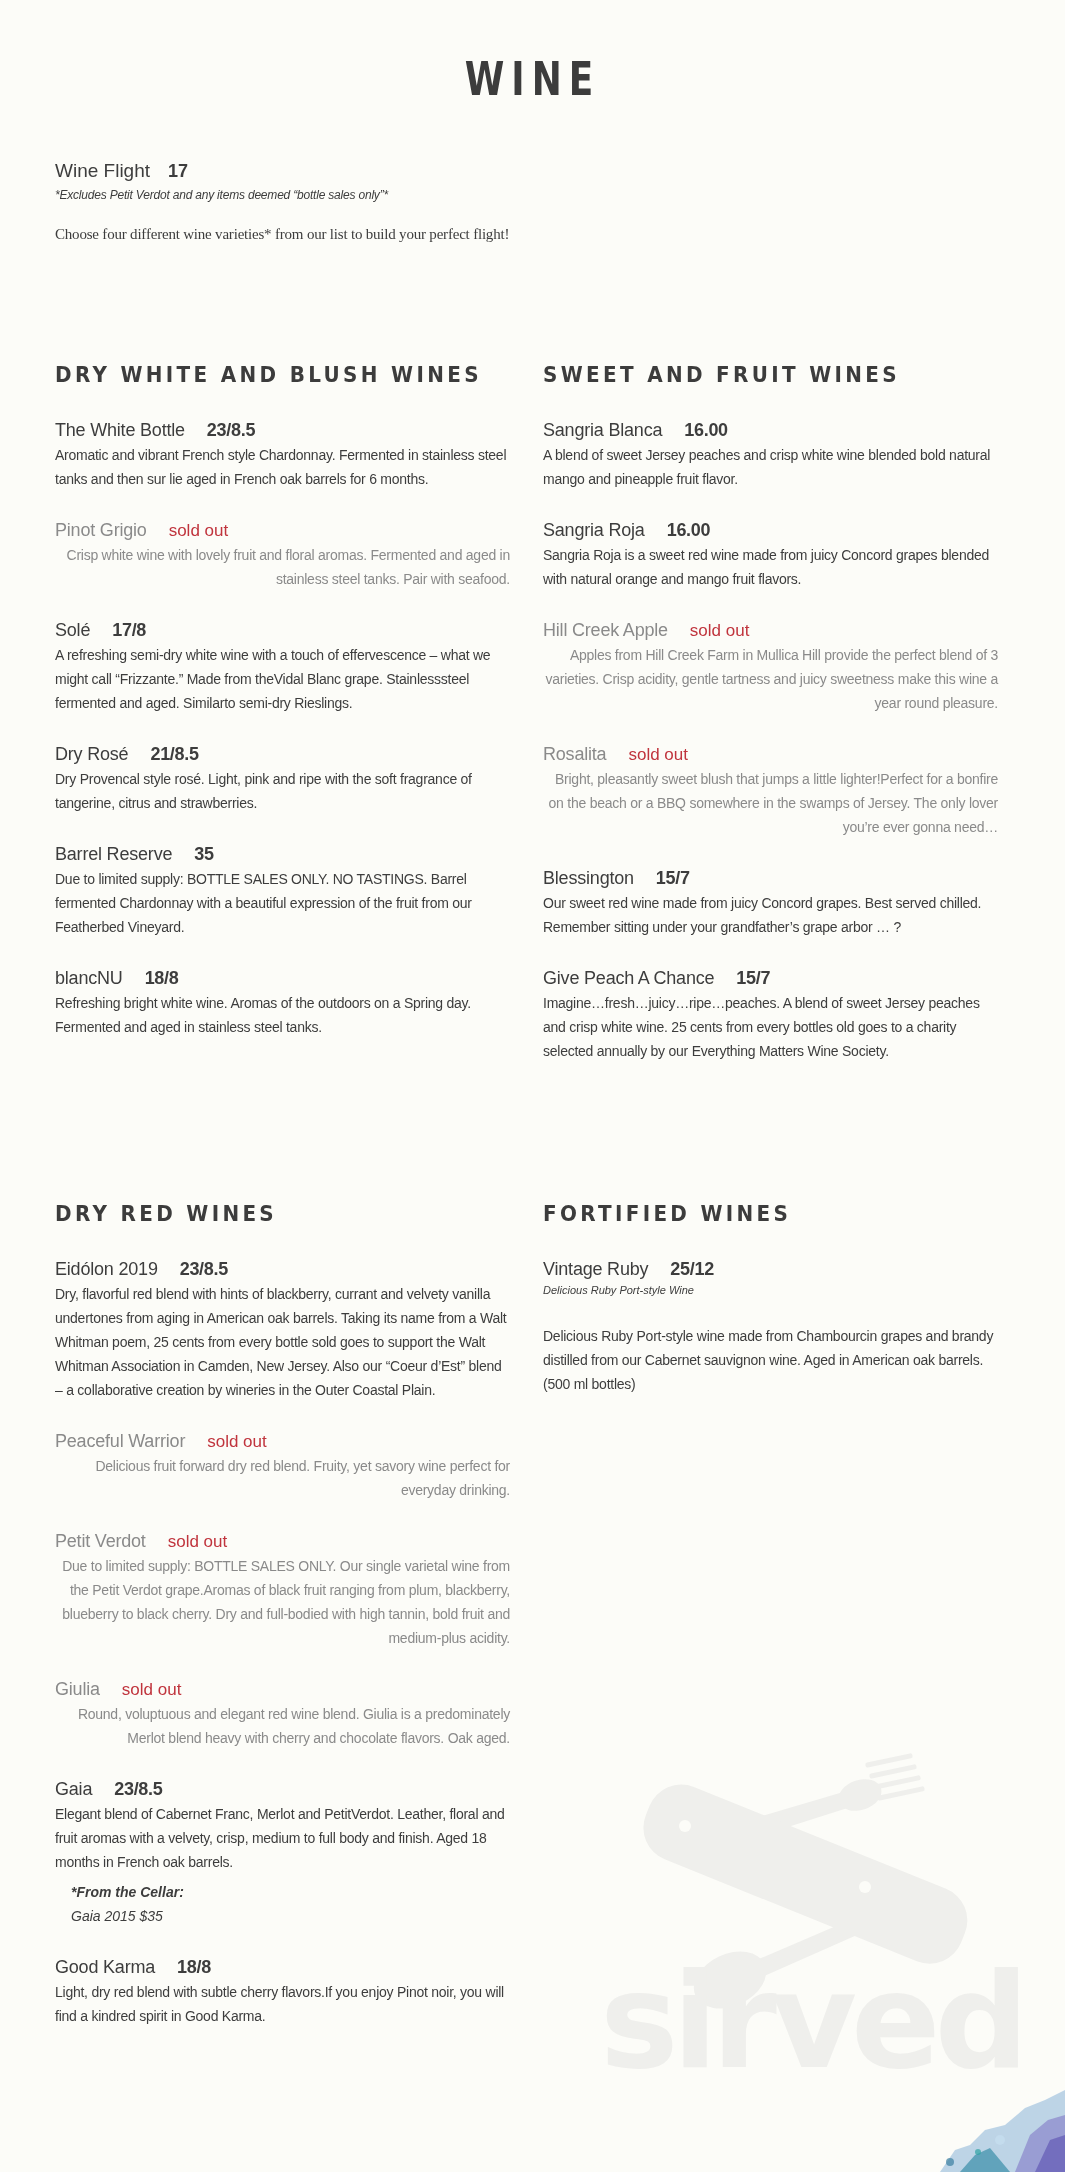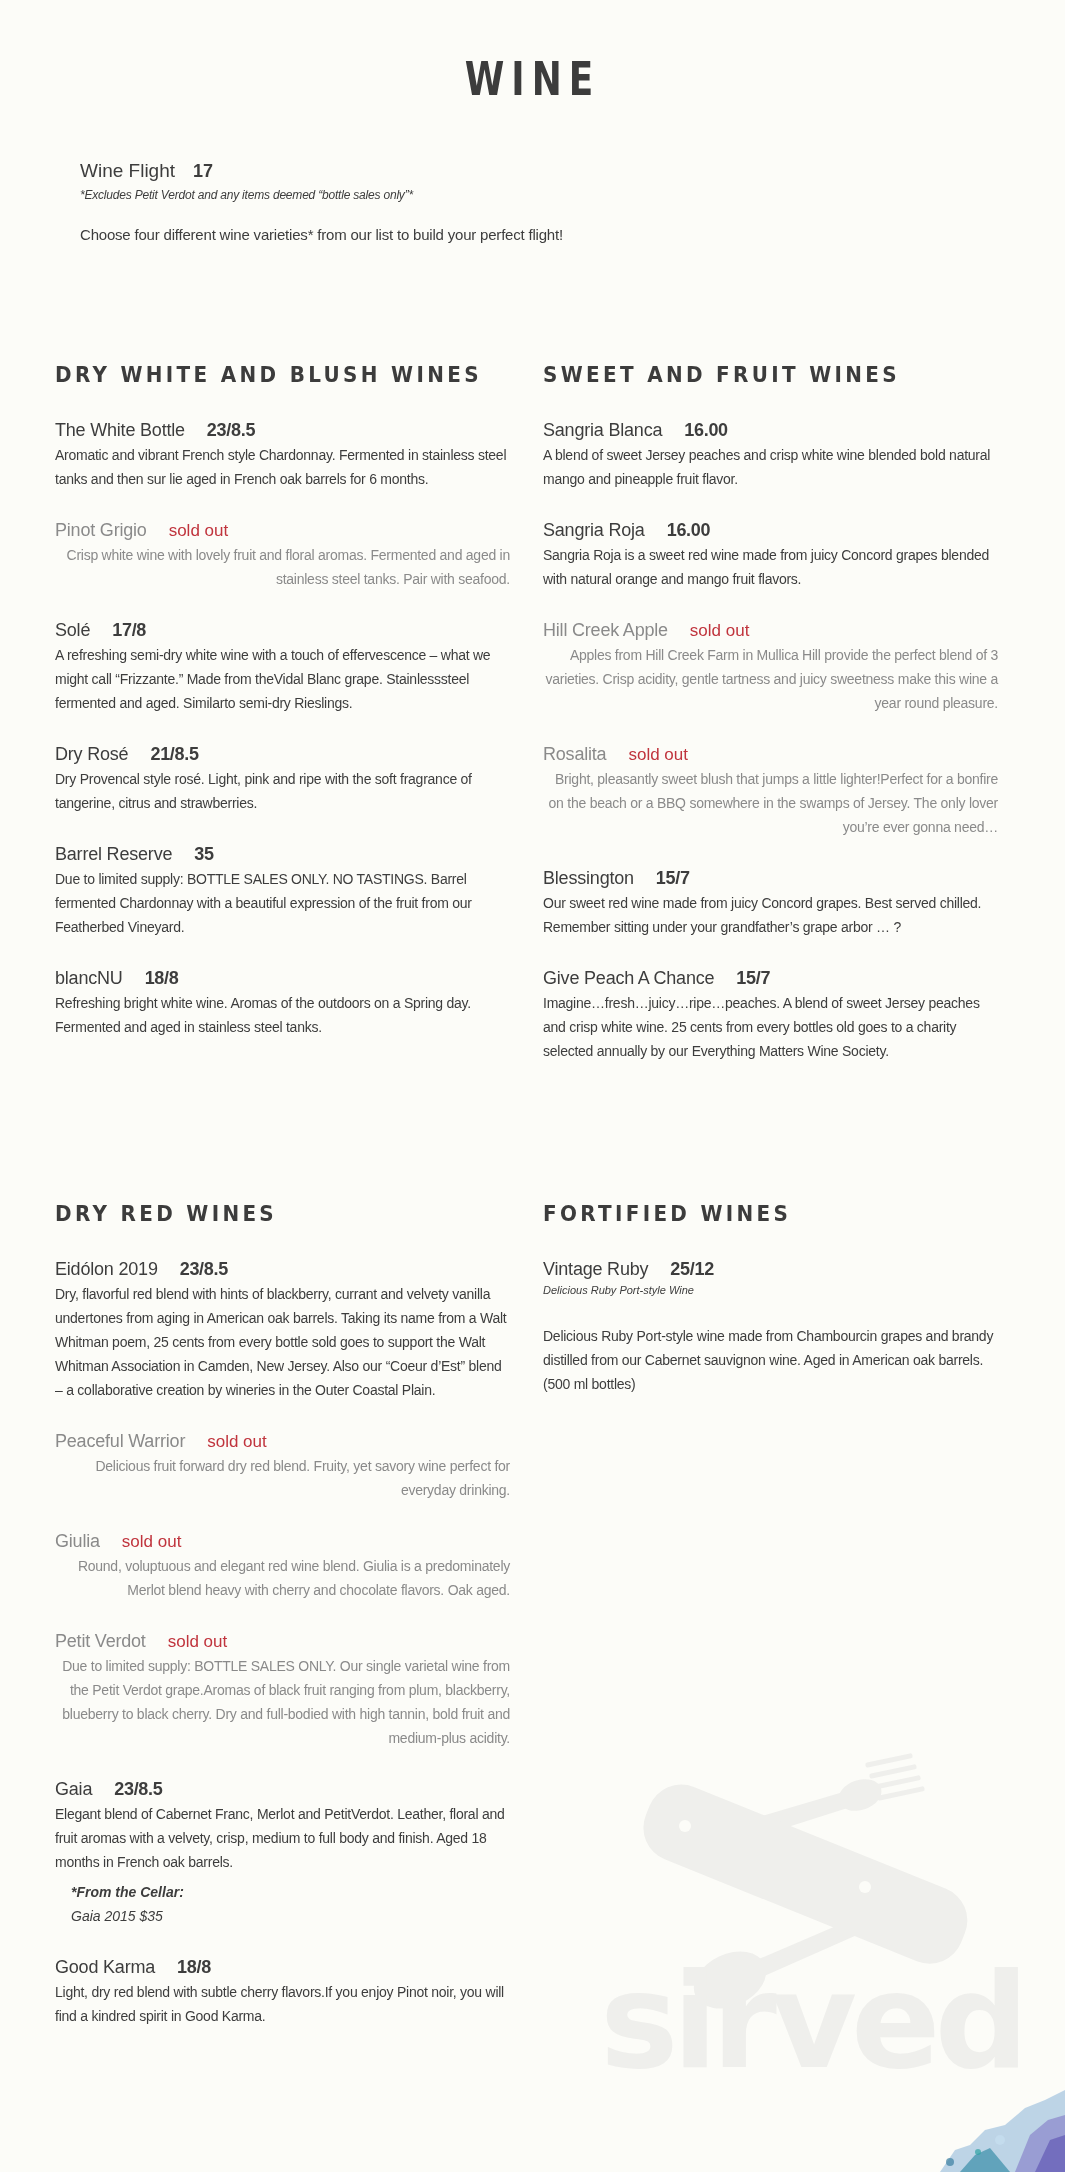--- a/index.html
+++ b/index.html
@@ -26,21 +26,20 @@
       letter-spacing: 9px;
       color: #3c3c3c;
       transform: scaleX(0.78);
       transform-origin: center;
     }
     .intro {
       position: absolute;
       left: 55px;
       top: 160px;
       width: 700px;
-      margin-left: 25px;
     }
     .intro .flight-line {
       font-size: 19px;
       color: #3d3d3d;
       height: 24px;
       white-space: nowrap;
     }
     .intro .flight-line .price {
       font-weight: bold;
       margin-left: 18px;
@@ -51,20 +50,21 @@
       font-size: 12px;
       color: #3d3d3d;
       margin-top: 4px;
       letter-spacing: -0.2px;
     }
     .intro .desc {
       font-size: 15px;
       color: #3d3d3d;
       margin-top: 24px;
       letter-spacing: -0.2px;
+      font-family: Liberation Serif, serif;
     }
 
     .section {
       position: absolute;
       width: 455px;
     }
     .section-title {
       font-family: "DejaVu Sans", sans-serif;
       font-weight: bold;
       font-size: 21px;
@@ -232,26 +232,26 @@
   <div class="items">
     <div class="item">
       <div class="item-head"><span class="name">Eidólon 2019</span><span class="price">23/8.5</span></div>
       <div class="item-desc">Dry, flavorful red blend with hints of blackberry, currant and velvety vanilla undertones from aging in American oak barrels. Taking its name from a Walt Whitman poem, 25 cents from every bottle sold goes to support the Walt Whitman Association in Camden, New Jersey. Also our “Coeur d’Est” blend – a collaborative creation by wineries in the Outer Coastal Plain.</div>
     </div>
     <div class="item sold">
       <div class="item-head"><span class="name">Peaceful Warrior</span><span class="soldout">sold out</span></div>
       <div class="item-desc">Delicious fruit forward dry red blend. Fruity, yet savory wine perfect for everyday drinking.</div>
     </div>
     <div class="item sold">
+      <div class="item-head"><span class="name">Petit Verdot</span><span class="soldout">sold out</span></div>
+      <div class="item-desc">Due to limited supply: BOTTLE SALES ONLY. Our single varietal wine from the Petit Verdot grape.Aromas of black fruit ranging from plum, blackberry, blueberry to black cherry. Dry and full-bodied with high tannin, bold fruit and medium-plus acidity.</div>
+    </div>
+    <div class="item sold">
       <div class="item-head"><span class="name">Giulia</span><span class="soldout">sold out</span></div>
       <div class="item-desc">Round, voluptuous and elegant red wine blend. Giulia is a predominately Merlot blend heavy with cherry and chocolate flavors. Oak aged.</div>
-    </div>
-    <div class="item sold">
-      <div class="item-head"><span class="name">Petit Verdot</span><span class="soldout">sold out</span></div>
-      <div class="item-desc">Due to limited supply: BOTTLE SALES ONLY. Our single varietal wine from the Petit Verdot grape.Aromas of black fruit ranging from plum, blackberry, blueberry to black cherry. Dry and full-bodied with high tannin, bold fruit and medium-plus acidity.</div>
     </div>
     <div class="item">
       <div class="item-head"><span class="name">Gaia</span><span class="price">23/8.5</span></div>
       <div class="item-desc">Elegant blend of Cabernet Franc, Merlot and PetitVerdot. Leather, floral and fruit aromas with a velvety, crisp, medium to full body and finish. Aged 18 months in French oak barrels.</div>
       <div class="cellar">
         <div class="cellar-label">*From the Cellar:</div>
         <div class="cellar-value">Gaia 2015 $35</div>
       </div>
     </div>
     <div class="item">

